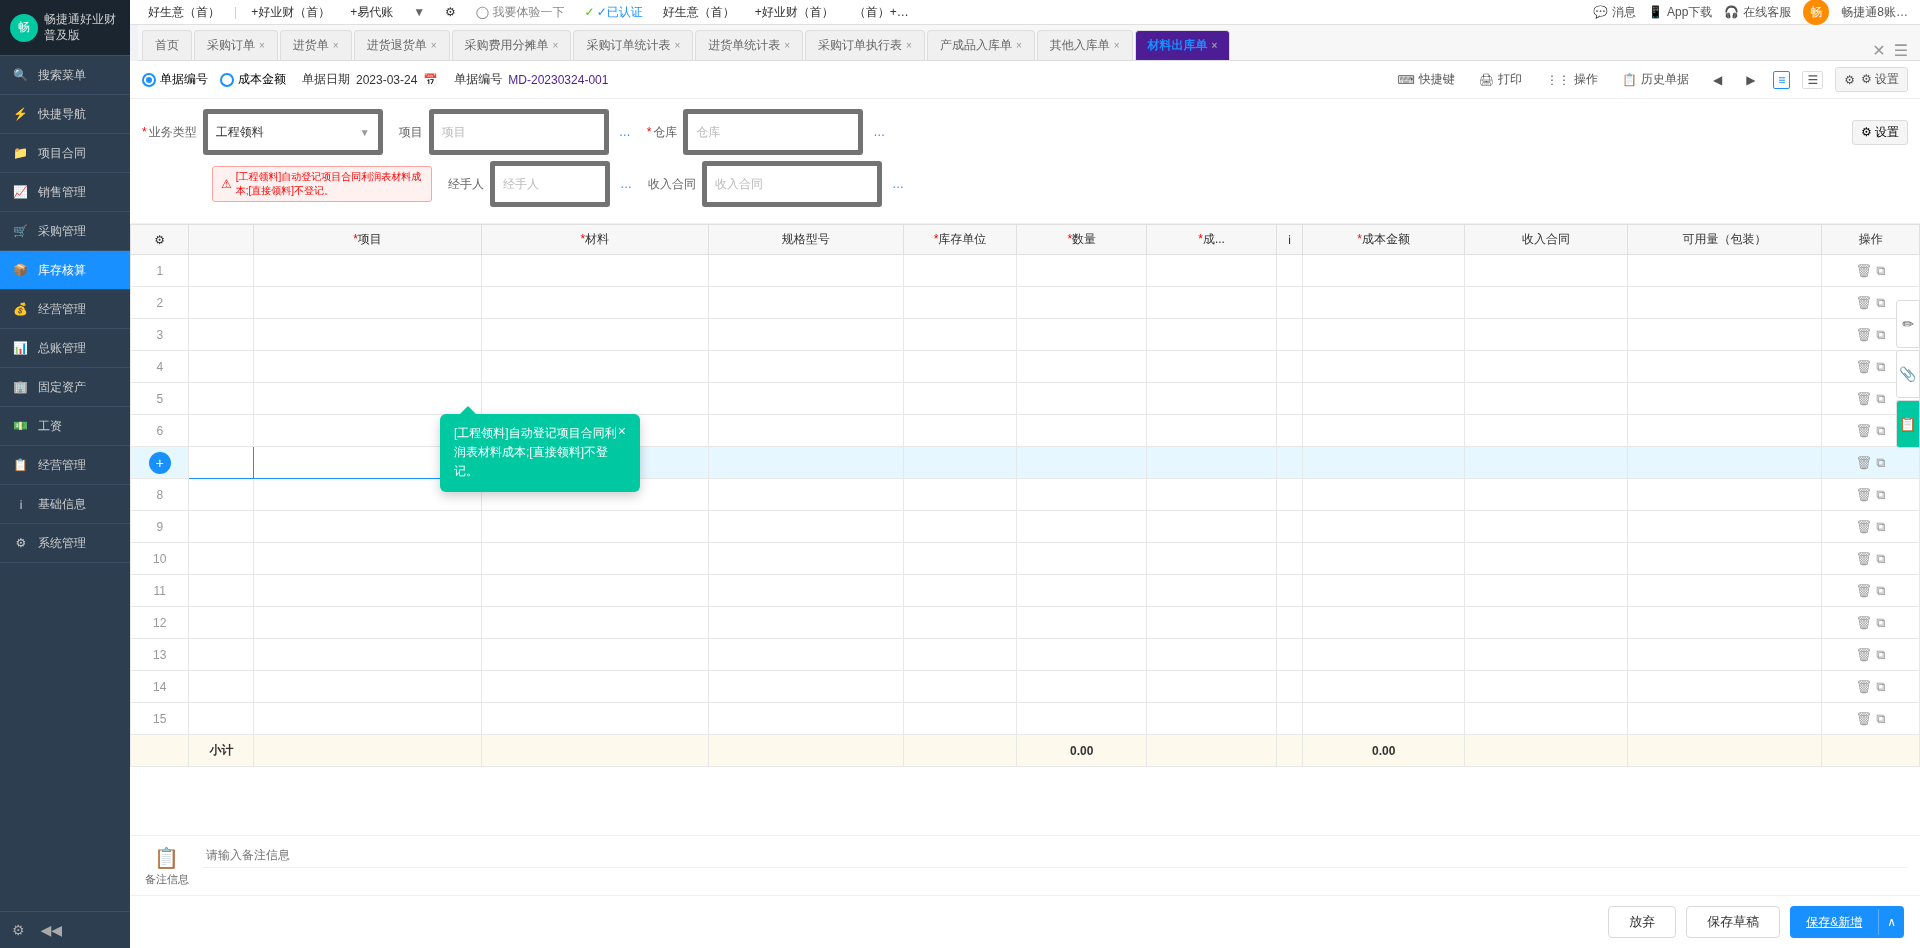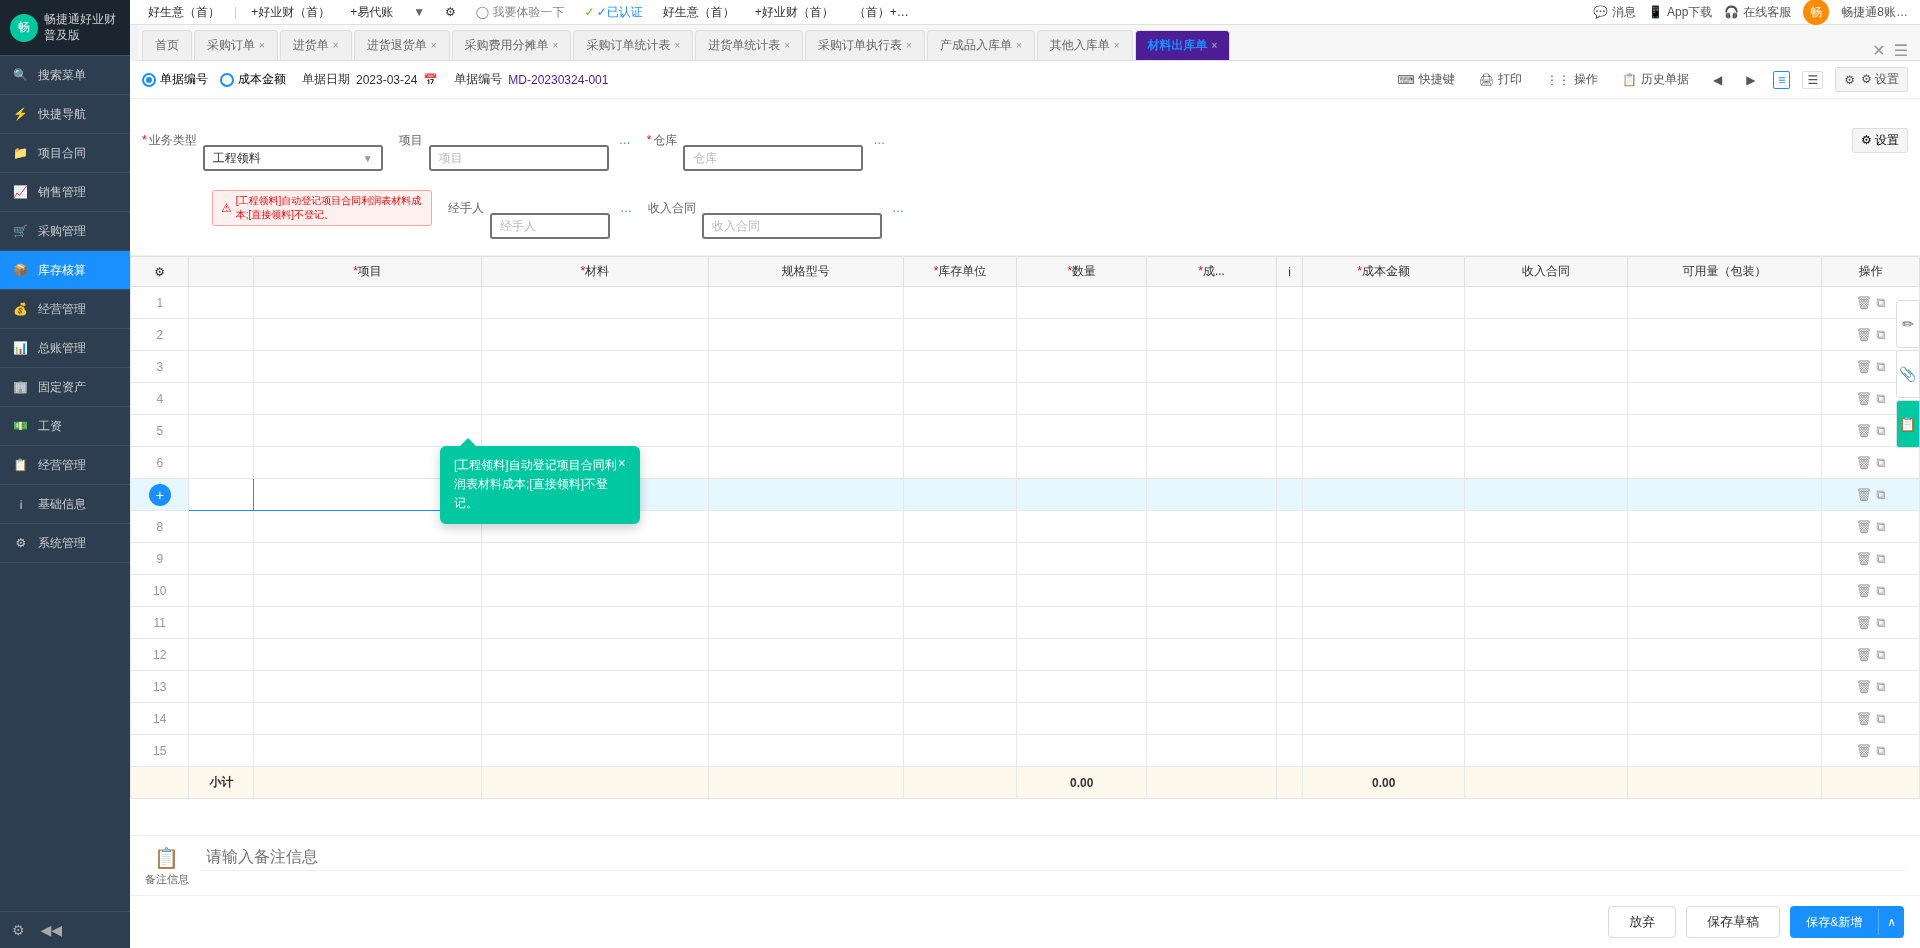--- a/index.html
+++ b/index.html
@@ -53,21 +53,21 @@
     .header-right-actions { margin-left: auto; display: flex; align-items: center; gap: 12px; color: #555; }
     .header-action-btn { display: flex; align-items: center; gap: 4px; cursor: pointer; color: #555; padding: 2px 6px; border-radius: 3px; }
     .settings-btn { background: #f5f5f5; border: 1px solid #ddd; border-radius: 3px; padding: 3px 8px; cursor: pointer; display: flex; align-items: center; gap: 4px; }
 
     
     .form-area { padding: 10px 12px; background: #fff; border-bottom: 1px solid #f0f0f0; flex-shrink: 0; }
     .form-row { display: flex; align-items: center; gap: 16px; margin-bottom: 6px; }
     .form-field { display: flex; align-items: center; gap: 6px; }
     .form-label { color: #666; white-space: nowrap; }
     .form-label.required::before { content: '*'; color: red; margin-right: 2px; }
-    .form-input { border: 2px solid #737373; border-radius: 3px; padding: 2px 8px; min-width: 120px; height: 26px; color: #333; display: flex; align-items: center; justify-content: space-between; cursor: pointer; position: relative; margin-top: 36px; }
+    .form-input { border: 5px solid #737373; border-radius: 3px; padding: 18px 8px; min-width: 120px; height: 26px; color: #333; display: flex; align-items: center; justify-content: space-between; cursor: pointer; position: relative; }
     .form-input-text { color: #333; }
     .form-input-arrow { color: #999; font-size: 10px; }
     .form-input-wide { min-width: 180px; }
     .form-dots { color: #1890ff; cursor: pointer; margin-left: 4px; }
     .form-warning { background: #fff1f0; border: 1px solid #ffa39e; border-radius: 3px; padding: 3px 8px; color: #f00; font-size: 11px; display: flex; align-items: center; gap: 4px; }
 
     
     .table-area { flex: 1; overflow: auto; position: relative; }
     .data-table { width: 100%; border-collapse: collapse; table-layout: fixed; }
     .data-table th { background: #f7f7f7; border: 1px solid #e0e0e0; padding: 6px 4px; text-align: center; color: #333; font-weight: normal; white-space: nowrap; position: sticky; top: 0; z-index: 2; font-size: 12px; }
@@ -96,21 +96,21 @@
     
     .page-bottom { border-top: 1px solid #f0f0f0; padding: 8px 12px; flex-shrink: 0; background: #fff; }
     .notes-area { display: flex; align-items: flex-start; gap: 10px; }
     .notes-icon { color: #1890ff; font-size: 20px; margin-top: 2px; }
     .notes-input { border: none; outline: none; width: 100%; color: #999; font-size: 12px; padding: 4px 0; }
 
     
     .page-footer { padding: 10px 16px; background: #fff; border-top: 1px solid #f0f0f0; display: flex; justify-content: flex-end; gap: 10px; flex-shrink: 0; }
     .btn { padding: 6px 20px; border-radius: 4px; cursor: pointer; font-size: 13px; border: 1px solid #d9d9d9; background: #fff; color: #333; }
     .btn-success-split { background: #1890ff; color: #fff; border-color: #1890ff; display: flex; align-items: center; gap: 0; padding: 0; overflow: hidden; border-radius: 4px; }
-    .btn-success-main { padding: 6px 16px; cursor: pointer; }
+    .btn-success-main { padding: 6px 16px; cursor: pointer; text-decoration: underline; }
     .btn-success-arrow { padding: 6px 8px; border-left: 1px solid rgba(255,255,255,0.3); cursor: pointer; }
     .right-toolbar-btn { width: 24px; height: 48px; background: #fff; border: 1px solid #ddd; display: flex; align-items: center; justify-content: center; cursor: pointer; color: #666; border-radius: 3px 0 0 3px; }
 
     
     .tooltip-popup { position: absolute; left: 310px; top: 190px; background: #00c8a0; color: #fff; border-radius: 6px; padding: 10px 14px; width: 200px; font-size: 12px; line-height: 1.6; z-index: 10; box-shadow: 0 4px 12px rgba(0,0,0,0.2); }
     .tooltip-close { float: right; cursor: pointer; font-size: 14px; line-height: 1; }
     .tooltip-arrow { position: absolute; top: -8px; left: 20px; width: 0; height: 0; border-left: 8px solid transparent; border-right: 8px solid transparent; border-bottom: 8px solid #00c8a0; }
 
     
     ::-webkit-scrollbar { width: 6px; height: 6px; }
@@ -704,21 +704,21 @@
         <span>[工程领料]自动登记项目合同利润表材料成本;[直接领料]不登记。</span>
       </div>
     </div>
 
     <div class="page-bottom">
       <div class="notes-area">
         <div style="display:flex; flex-direction:column; align-items:center; gap:2px; min-width:50px;">
           <span class="notes-icon">📋</span>
           <span style="color:#666; font-size:11px;">备注信息</span>
         </div>
-        <input type="text" class="notes-input" style="border-top: none; border-right: none; border-left: none; border-image: initial; outline: none; width: 100%; color: rgb(187, 187, 187); font-size: 16px; padding: 4px; border-bottom: 1px solid rgb(240, 240, 240); font-family: Liberation Serif, serif;" placeholder="请输入备注信息">
+        <input type="text" class="notes-input" style="border-top: none; border-right: none; border-left: none; border-image: initial; outline: none; width: 100%; color: rgb(187, 187, 187); font-size: 12px; padding: 4px; border-bottom: 1px solid rgb(240, 240, 240); font-family: Liberation Serif, serif;" placeholder="请输入备注信息">
       </div>
     </div>
 
     <div class="page-footer">
       <button class="btn">放弃</button>
       <button class="btn">保存草稿</button>
       <div class="btn-success-split">
         <span class="btn-success-main">保存&amp;新增</span>
         <span class="btn-success-arrow">∧</span>
       </div>

